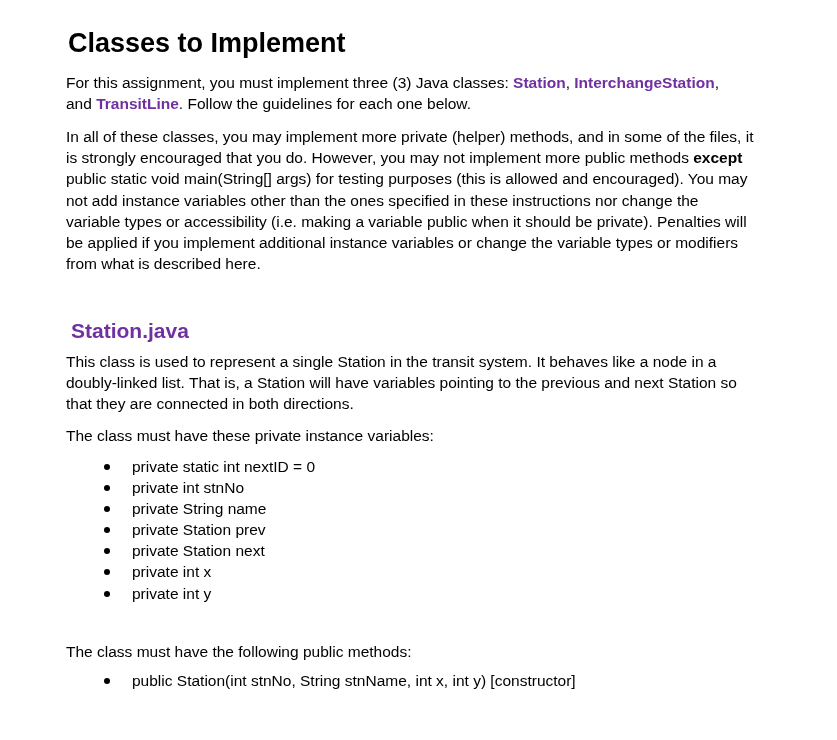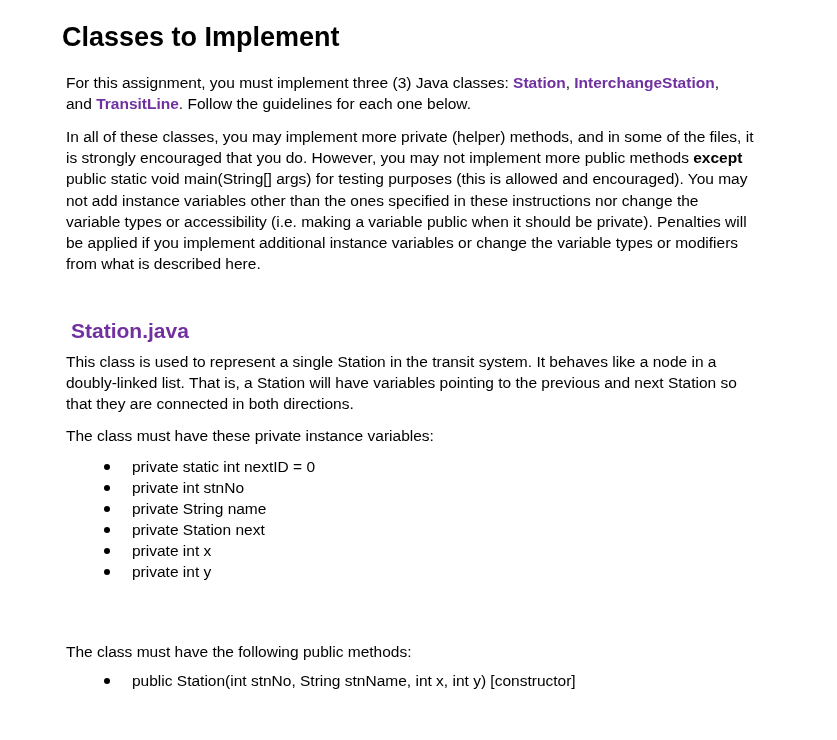--- a/index.html
+++ b/index.html
@@ -18,21 +18,21 @@
     .page {
       position: absolute;
       left: 54px;
       top: 0;
       width: 720px;
     }
     h1 {
       font-family: "Liberation Sans", sans-serif;
       font-size: 27px;
       font-weight: bold;
-      margin: 8px;
+      margin: 14px;
       position: absolute;
       top: 14px;
       left: 0;
       white-space: nowrap;
       letter-spacing: 0px;
     }
     .para {
       position: absolute;
       left: 0;
       width: 700px;
@@ -95,20 +95,21 @@
   <h2>Station.java</h2>
 
   <p class="para" style="top:339px; width:700px;">This class is used to represent a single Station in the transit system. It behaves like a node in a doubly-linked list. That is, a Station will have variables pointing to the previous and next Station so that they are connected in both directions.</p>
 
   <p class="para" style="top:413px;">The class must have these private instance variables:</p>
 
   <ul class="bullets" style="top:448px;">
     <li><span class="dot"></span><span>private static int nextID = 0</span></li>
     <li><span class="dot"></span><span>private int stnNo</span></li>
     <li><span class="dot"></span><span>private String name</span></li>
+    <li><span class="dot"></span><span>private Station prev</span></li>
     <li><span class="dot"></span><span>private Station next</span></li>
     <li><span class="dot"></span><span>private int x</span></li>
     <li><span class="dot"></span><span>private int y</span></li>
   </ul>
 
   <p class="para" style="top:629px;">The class must have the following public methods:</p>
 
   <ul class="bullets" style="top:662px;">
     <li><span class="dot"></span><span>public Station(int stnNo, String stnName, int x, int y) [constructor]</span></li>
   </ul>

